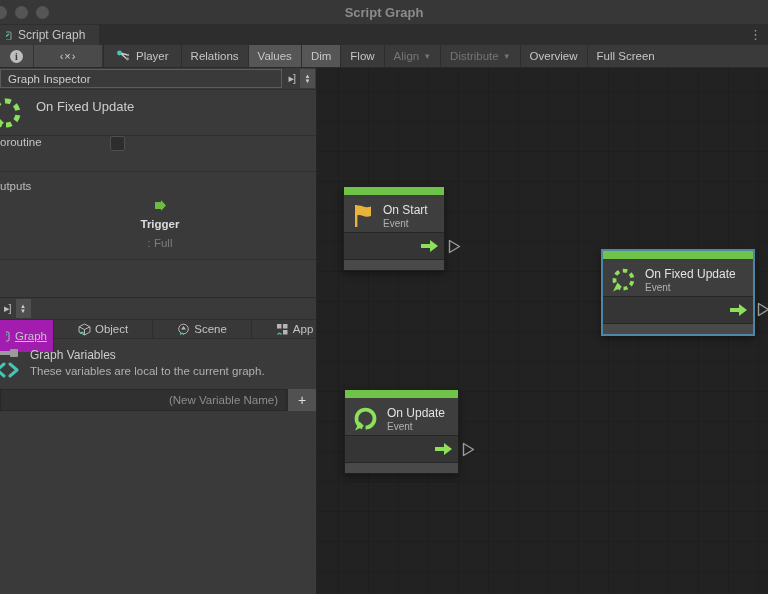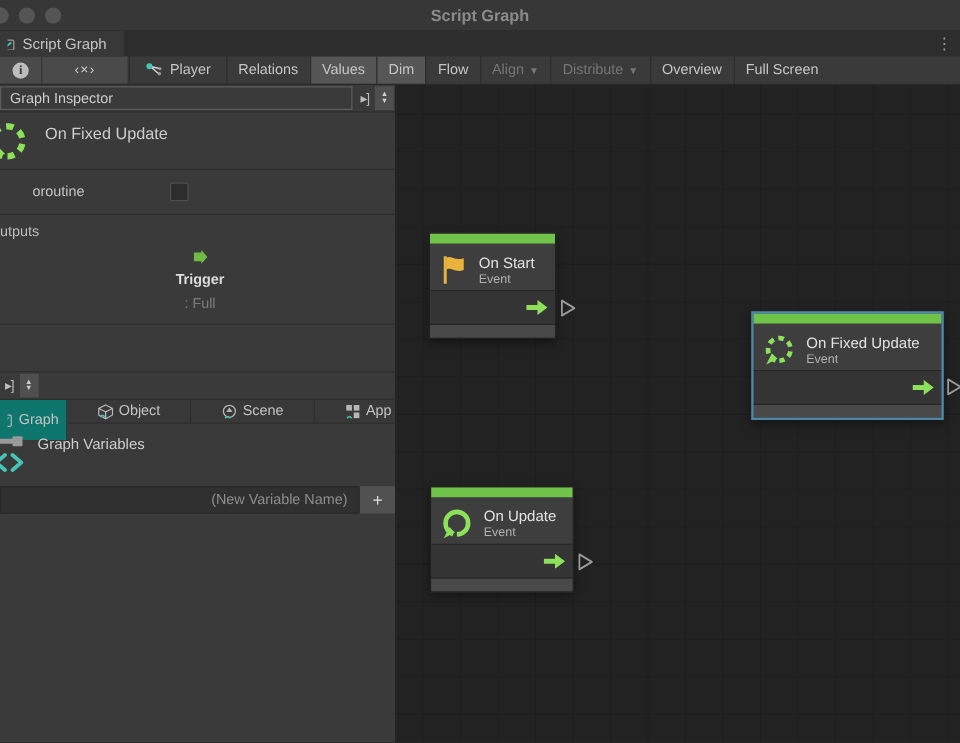--- a/index.html
+++ b/index.html
@@ -55,35 +55,35 @@
   .dock-glyph { color:#bdbdbd; font-size:11px; padding:0 4px; letter-spacing:-1px; }
   .spin-btn { width:15px; align-self:stretch; background:#4f4f4f; display:flex; flex-direction:column;
               align-items:center; justify-content:center; line-height:5px; font-size:6px; color:#cfcfcf; margin:1px 1px; }
 
   .inspector-title { height:46px; display:flex; align-items:center; gap:12px; padding:0 0 0 0;
                      border-bottom:1px solid #2f2f2f; flex:none; }
   .insp-icon-clip { width:24px; height:36px; overflow:hidden; flex:none; }
   .insp-icon-clip svg { margin-left:-12px; }
   .insp-title-text { font-size:13px; color:#cdcdcd; position:relative; top:-6px; }
 
-  .coroutine-row { height:36px; display:flex; align-items:center; flex:none; border-bottom:1px solid #2f2f2f;padding-left:26px; }
+  .coroutine-row { height:36px; display:flex; align-items:flex-start; flex:none; border-bottom:1px solid #2f2f2f; }
   .coroutine-label { font-size:11.5px; color:#c4c4c4; width:110px; }
   .checkbox { width:15px; height:15px; background:#2d2d2d; border:1px solid #4e4e4e; border-radius:2px; }
 
   .outputs-section { padding:8px 0 0 0; flex:none; }
   .section-label { font-size:11.5px; color:#bdbdbd; margin-bottom:8px; }
   .trigger-row { display:flex; align-items:center; gap:7px; padding-left:4px; margin-bottom:10px;flex-direction:column; }
   .trigger-name { font-weight:bold; color:#dcdcdc; font-size:11.5px; }
   .trigger-type { color:#7d7d7d; font-size:11.5px; }
   .sep-line { height:1px; background:#2f2f2f; }
   .panel-gap { height:38px; flex:none; border-bottom:1px solid #2b2b2b; }
 
   .bb-tabs { height:19px; display:flex; flex:none; background:#383838; border-bottom:1px solid #2e2e2e; font-size:11.5px; }
   .bb-tab { display:flex; align-items:center; gap:4px; padding:0 24px; color:#c4c4c4; border-right:1px solid #2e2e2e; }
-  .bb-tab.active { background:#0f766e; padding:16px 6px; }
+  .bb-tab.active { background:#a21caf; padding:16px 6px;text-decoration:underline; }
   .bb-tab .sliver { width:5px; height:11px; overflow:hidden; }
   .bb-tab .sliver svg { margin-left:-8px; }
 
   .gv-info { display:flex; gap:9px; padding:8px 0 10px 0; flex:none; }
   .gv-icon-clip { width:21px; height:32px; overflow:hidden; flex:none; }
   .gv-icon-clip svg { margin-left:-6px; }
   .gv-title { font-size:12px; color:#cdcdcd; margin-top:1px; }
   .gv-sub { font-size:11.5px; color:#b0b0b0; margin-top:3px; }
 
   .newvar-row { height:22px; display:flex; flex:none; margin-top:0; }
@@ -308,20 +308,21 @@
       <div class="gv-info">
         <span class="gv-icon-clip">
           <svg width="28" height="32" viewBox="0 0 28 32">
             <rect x="0" y="4" width="18" height="4" rx="2" fill="#9a9a9a"></rect>
             <rect x="16" y="2" width="8" height="8" rx="1" fill="#9a9a9a"></rect>
             <path d="M10 17 L3 23 L10 29 M16 17 L23 23 L16 29" fill="none" stroke="#45c5b5" stroke-width="3" stroke-linecap="round" stroke-linejoin="round"></path>
           </svg>
         </span>
         <div>
           <div class="gv-title">Graph Variables</div>
+          <div class="gv-sub">These variables are local to the current graph.</div>
         </div>
       </div>
 
       <div class="newvar-row">
         <input class="newvar-input" placeholder="(New Variable Name)" style="">
         <div class="plus-btn">
           <span>+</span>
         </div>
       </div>
 

